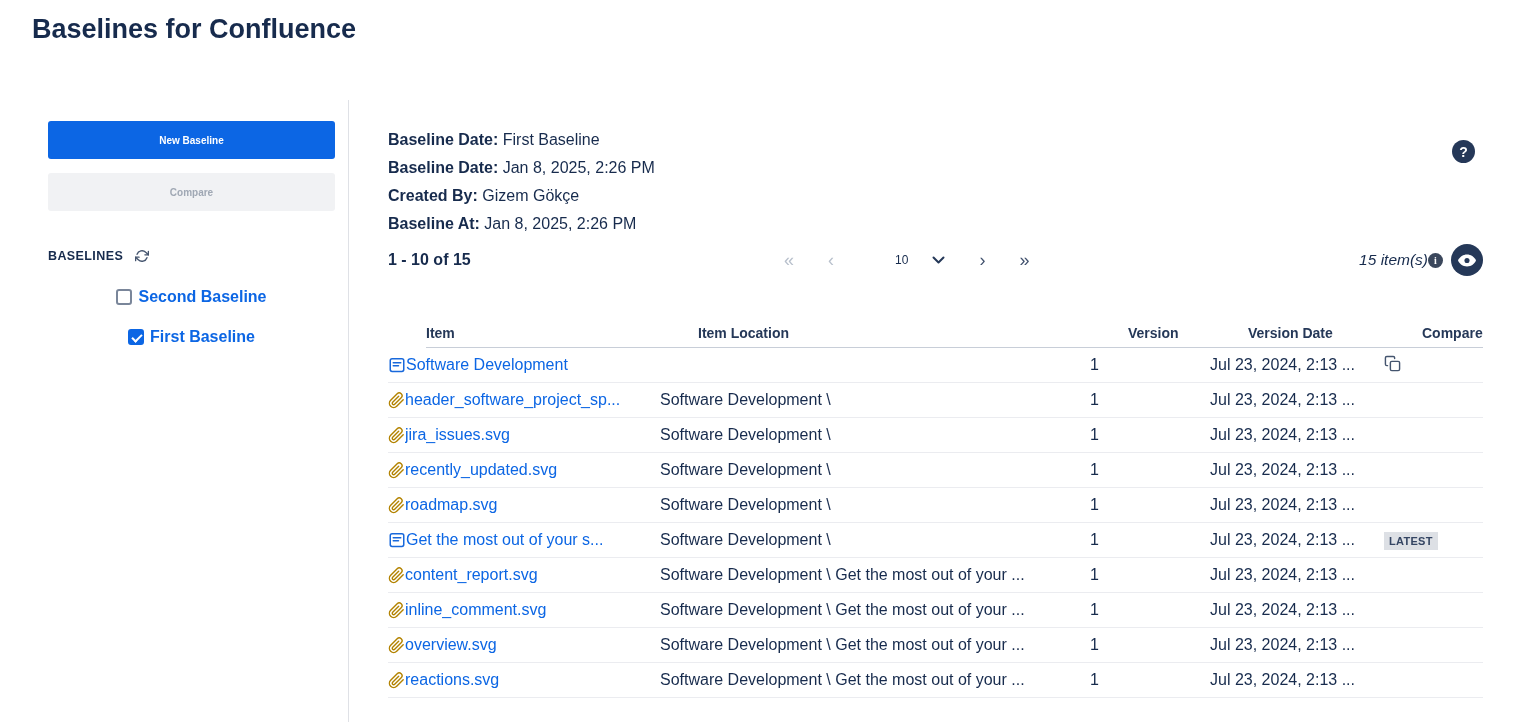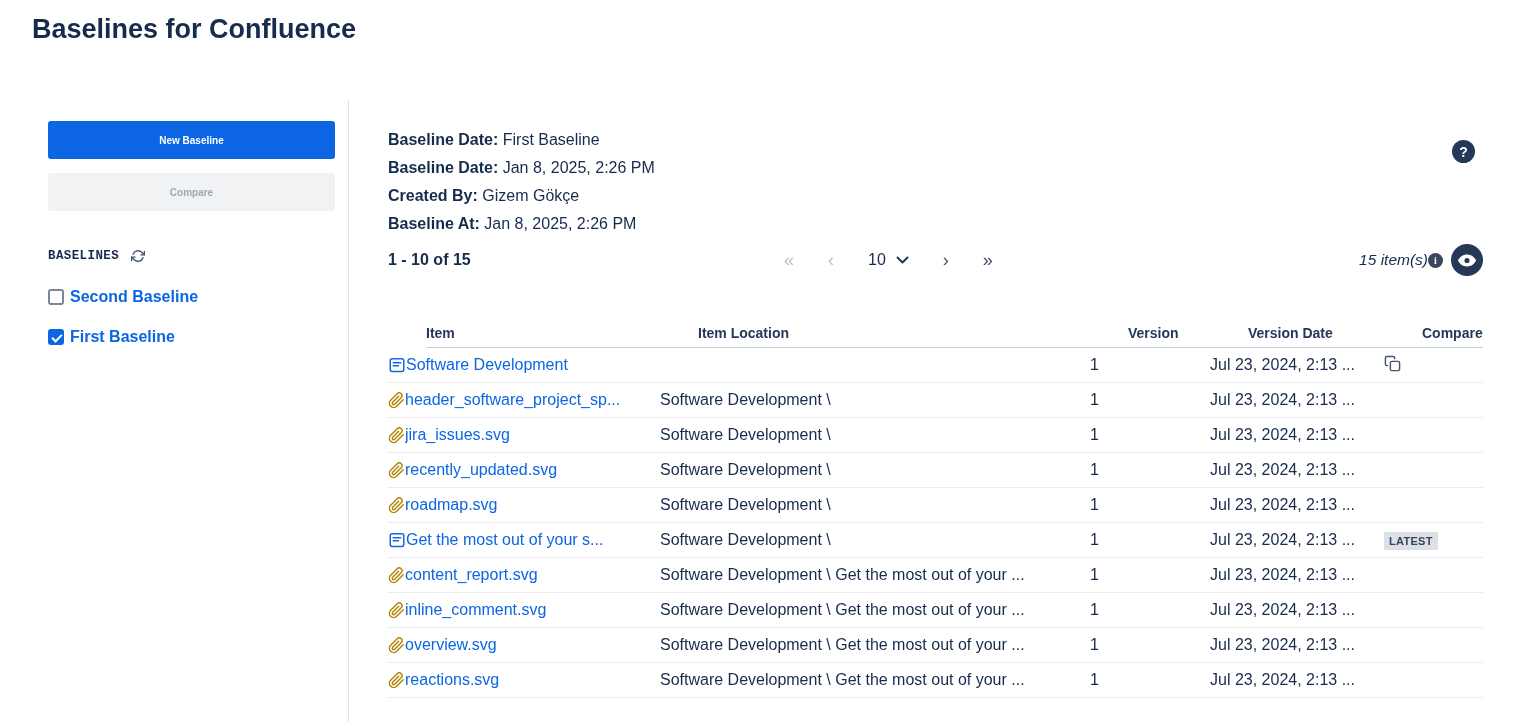--- a/index.html
+++ b/index.html
@@ -21,26 +21,26 @@
   .sidebar { position: absolute; left: 48px; top: 121px; width: 287px; }
   .btn {
     display: block; width: 100%; height: 38px;
     border: none; border-radius: 3px;
     font-family: inherit; font-size: 10px; font-weight: 600;
     cursor: pointer;
   }
   .btn-primary { background: #0C66E4; color: #ffffff; }
   .btn-secondary { background: #F1F2F4; color: #A0A8B4; margin-top: 14px; cursor: default; }
 
-  .baselines-header { margin-top: 38px; display: flex; align-items: flex-end; gap: 12px; font-family: Liberation Mono, monospace; }
+  .baselines-header { margin-top: 38px; display: flex; align-items: flex-end; gap: 12px; }
   .baselines-title { font-size: 12.5px; font-weight: 700; letter-spacing: 0.4px; color: #172B4D; }
   .refresh { color: #44546E; display: inline-flex; cursor: pointer; }
 
   .baseline-list { margin-top: 14px; }
-  .baseline-row { display: flex; align-items: center; gap: 6px; height: 40px; cursor: pointer; }
+  .baseline-row { display: flex; align-items: center; gap: 6px; height: 40px; cursor: pointer; justify-content: center; }
   .checkbox {
     width: 16px; height: 16px; flex: 0 0 auto;
     border: 2px solid #7A869A; border-radius: 3px; background: #fff; position: relative;
   }
   .checkbox.checked { background: #0C66E4; border-color: #0C66E4; }
   .checkbox.checked::after {
     content: ""; position: absolute; left: 2px; top: 3px;
     width: 8px; height: 4px;
     border-left: 2px solid #fff; border-bottom: 2px solid #fff;
     transform: rotate(-45deg);
@@ -68,21 +68,21 @@
   .page-range {
     position: absolute; left: 0; top: 50%; transform: translateY(-50%);
     font-size: 16px; font-weight: 700;
   }
   .page-controls {
     position: absolute; left: 396px; top: 50%; transform: translateY(-50%);
     display: flex; align-items: center; gap: 34px;
   }
   .page-nav { font-size: 18px; line-height: 1; color: #42526E; cursor: pointer; }
   .page-nav.disabled { color: #B8C0CC; }
-  .page-size { display: flex; align-items: center; gap: 10px; cursor: pointer; font-size: 16px; color: #172B4D; }
+  .page-size { display: flex; align-items: center; gap: 24px; cursor: pointer; font-size: 12px; color: #172B4D; margin-left: 27px; }
   .page-right {
     position: absolute; right: 0; top: 50%; transform: translateY(-50%);
     display: flex; align-items: center; gap: 0;
   }
   .items-count { font-style: italic; font-size: 15.5px; color: #172B4D; }
   .info-icon {
     width: 15px; height: 15px; border-radius: 50%;
     background: #3B475C; color: #fff; font-size: 10px; font-weight: 700;
     display: flex; align-items: center; justify-content: center; cursor: pointer;
     font-family: "Liberation Serif", serif;

